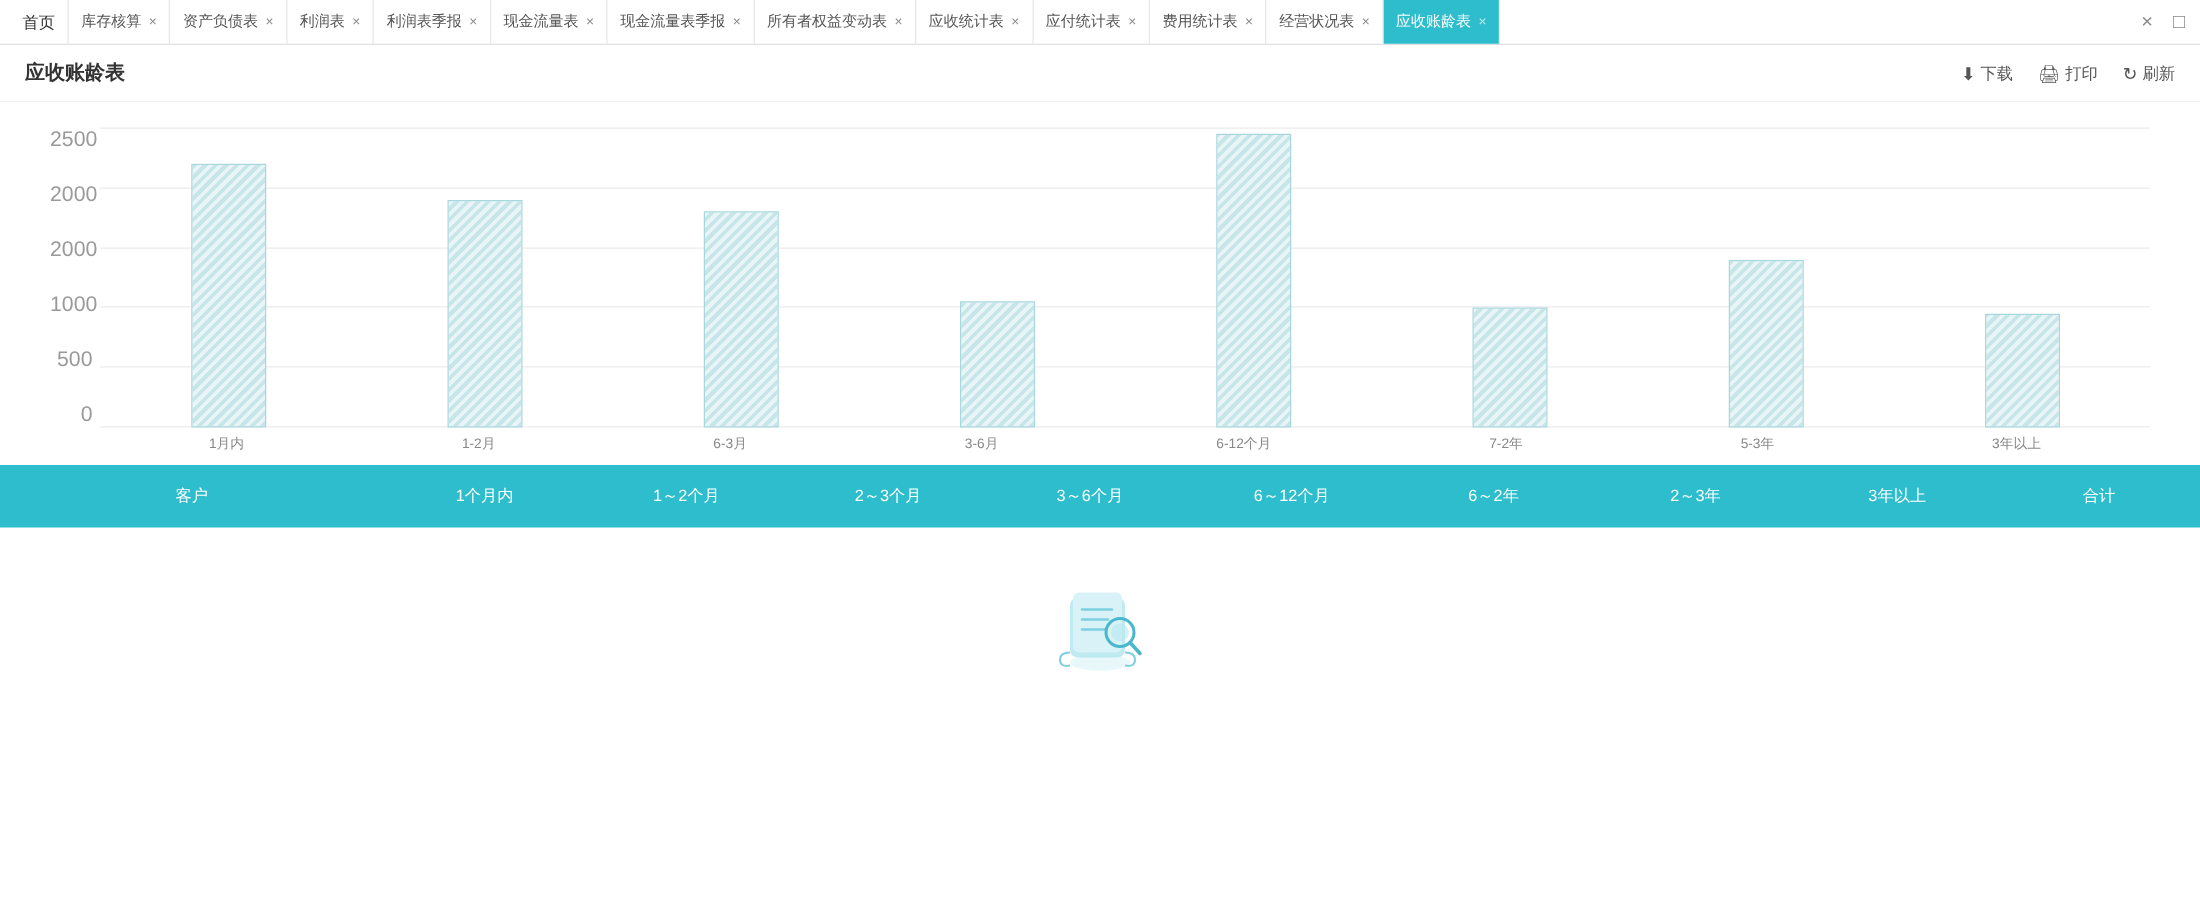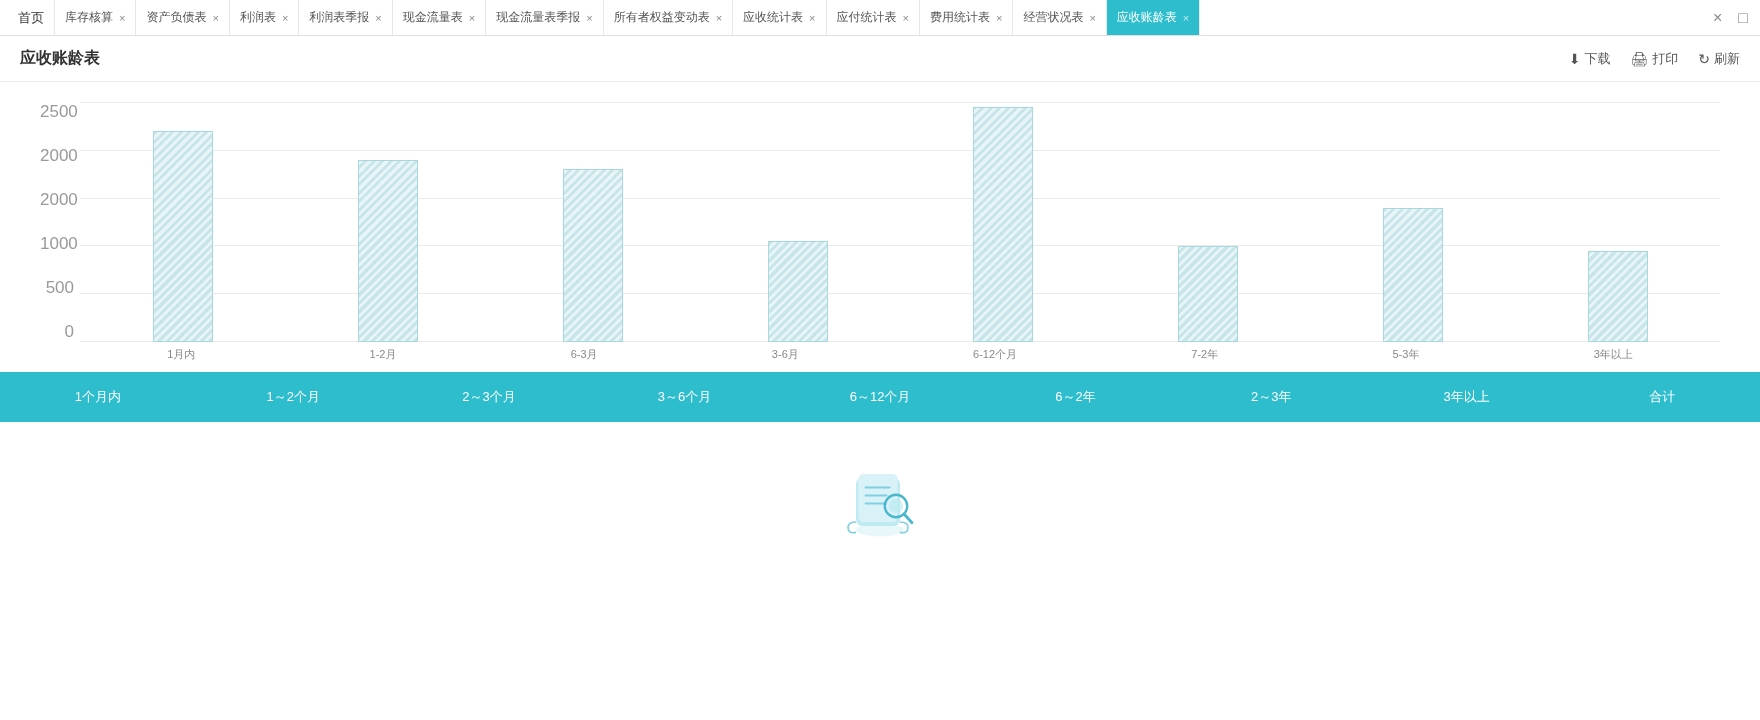--- a/index.html
+++ b/index.html
@@ -264,20 +264,21 @@
               <span class="x-label">6-12个月</span>
               <span class="x-label">7-2年</span>
               <span class="x-label">5-3年</span>
               <span class="x-label">3年以上</span>
             </div>
         </div>
       </div>
     </div>
 
     <div class="table-header" id="table-header-container">
+    <div class="th-cell customer">客户</div>
         <div class="th-cell">1个月内</div>
         <div class="th-cell">1～2个月</div>
         <div class="th-cell">2～3个月</div>
         <div class="th-cell">3～6个月</div>
         <div class="th-cell">6～12个月</div>
         <div class="th-cell">6～2年</div>
         <div class="th-cell">2～3年</div>
         <div class="th-cell">3年以上</div>
         <div class="th-cell">合计</div>
       </div>

